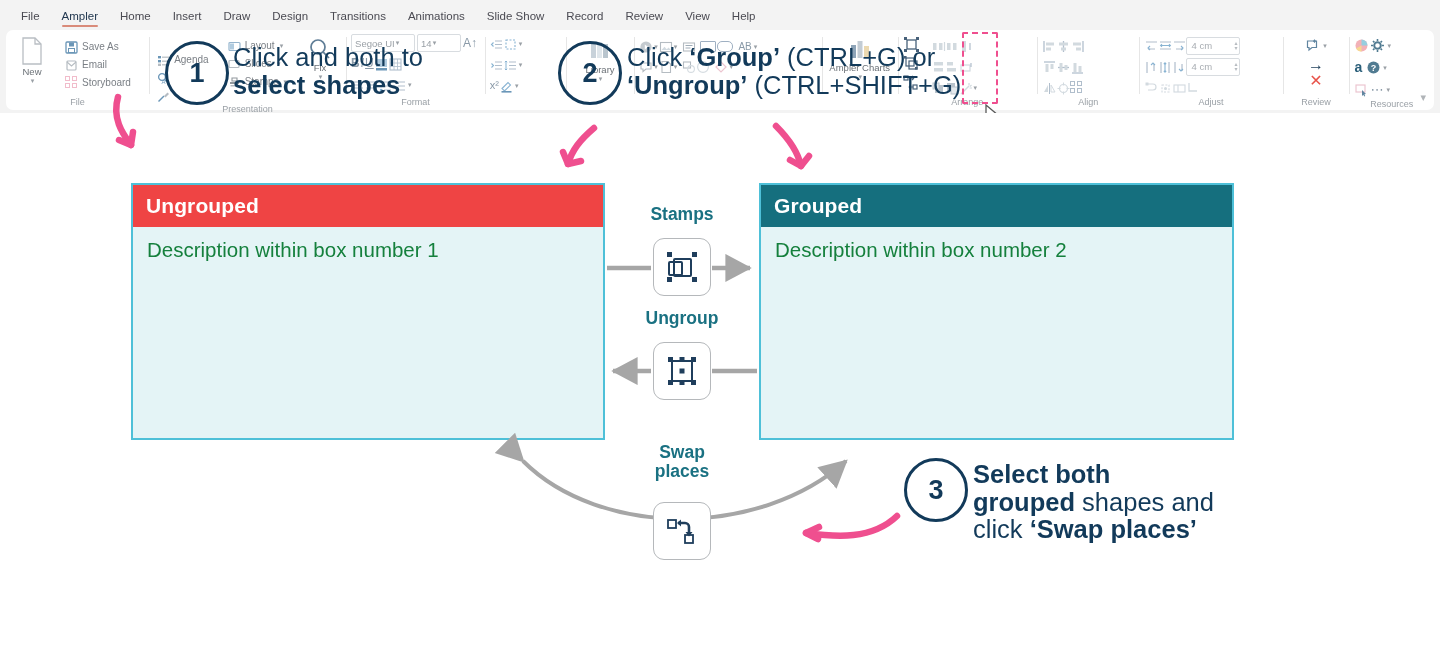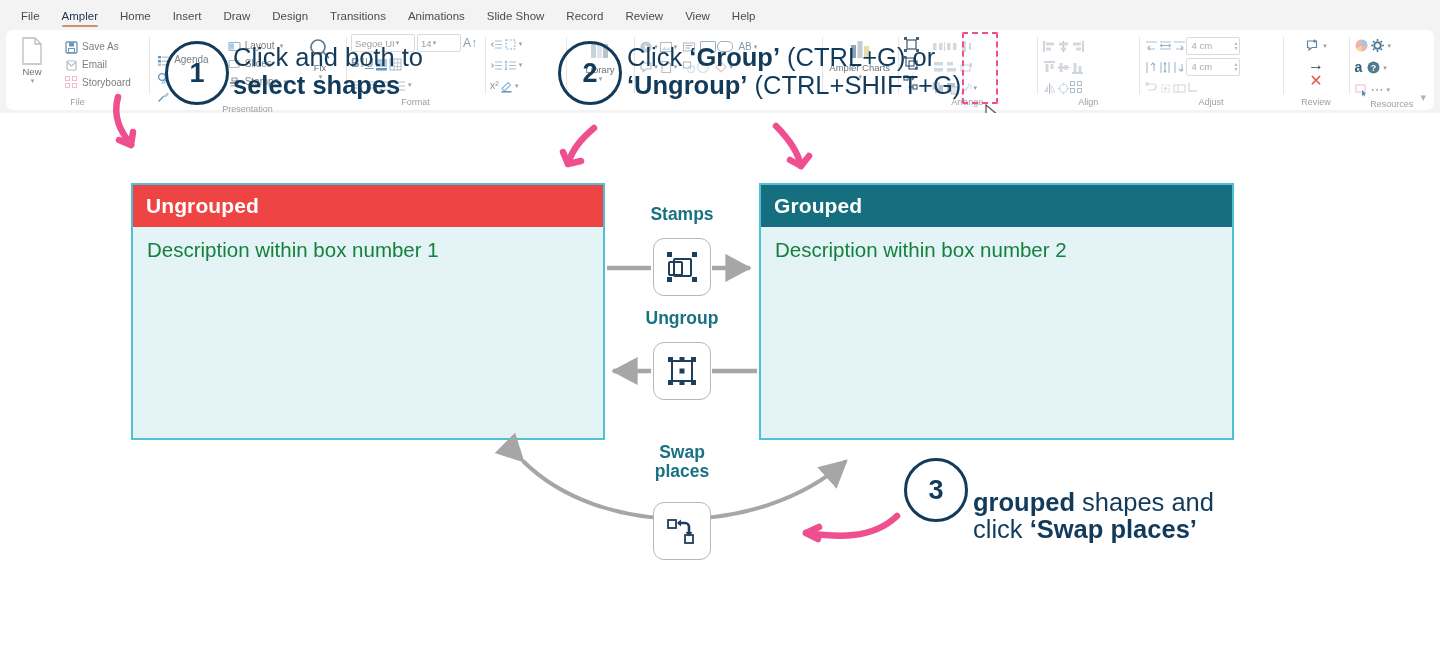--- a/index.html
+++ b/index.html
@@ -736,21 +736,21 @@
   </div>
   <div class="cal-txt" style="left:627px;top:-69px;width:430px;font-size:25.5px;">
     <span>Click </span><span class="b">‘Group’</span><span> (CTRL+G) or</span><br>
     <span class="b">‘Ungroup’</span><span> (CTRL+SHIFT+G)</span>
   </div>
 
   <div class="cal-num" style="left:904px;top:345px;width:58px;height:58px;font-size:27px;">
     <span>3</span>
   </div>
   <div class="cal-txt" style="left:973px;top:348px;width:330px;font-size:25.5px;">
-    <br>
+    <span class="b">Select both</span><br>
     <span class="b">grouped</span><span> shapes and</span><br>
     <span>click </span><span class="b">‘Swap places’</span>
   </div>
 </div>
 
 <svg class="ov">
   <defs>
     <marker id="pk" markerWidth="6" markerHeight="6" refX="3" refY="3" orient="auto">
       <path d="M0 0.4L5.6 3L0 5.6z" fill="#ef4f8f"></path>
     </marker>

